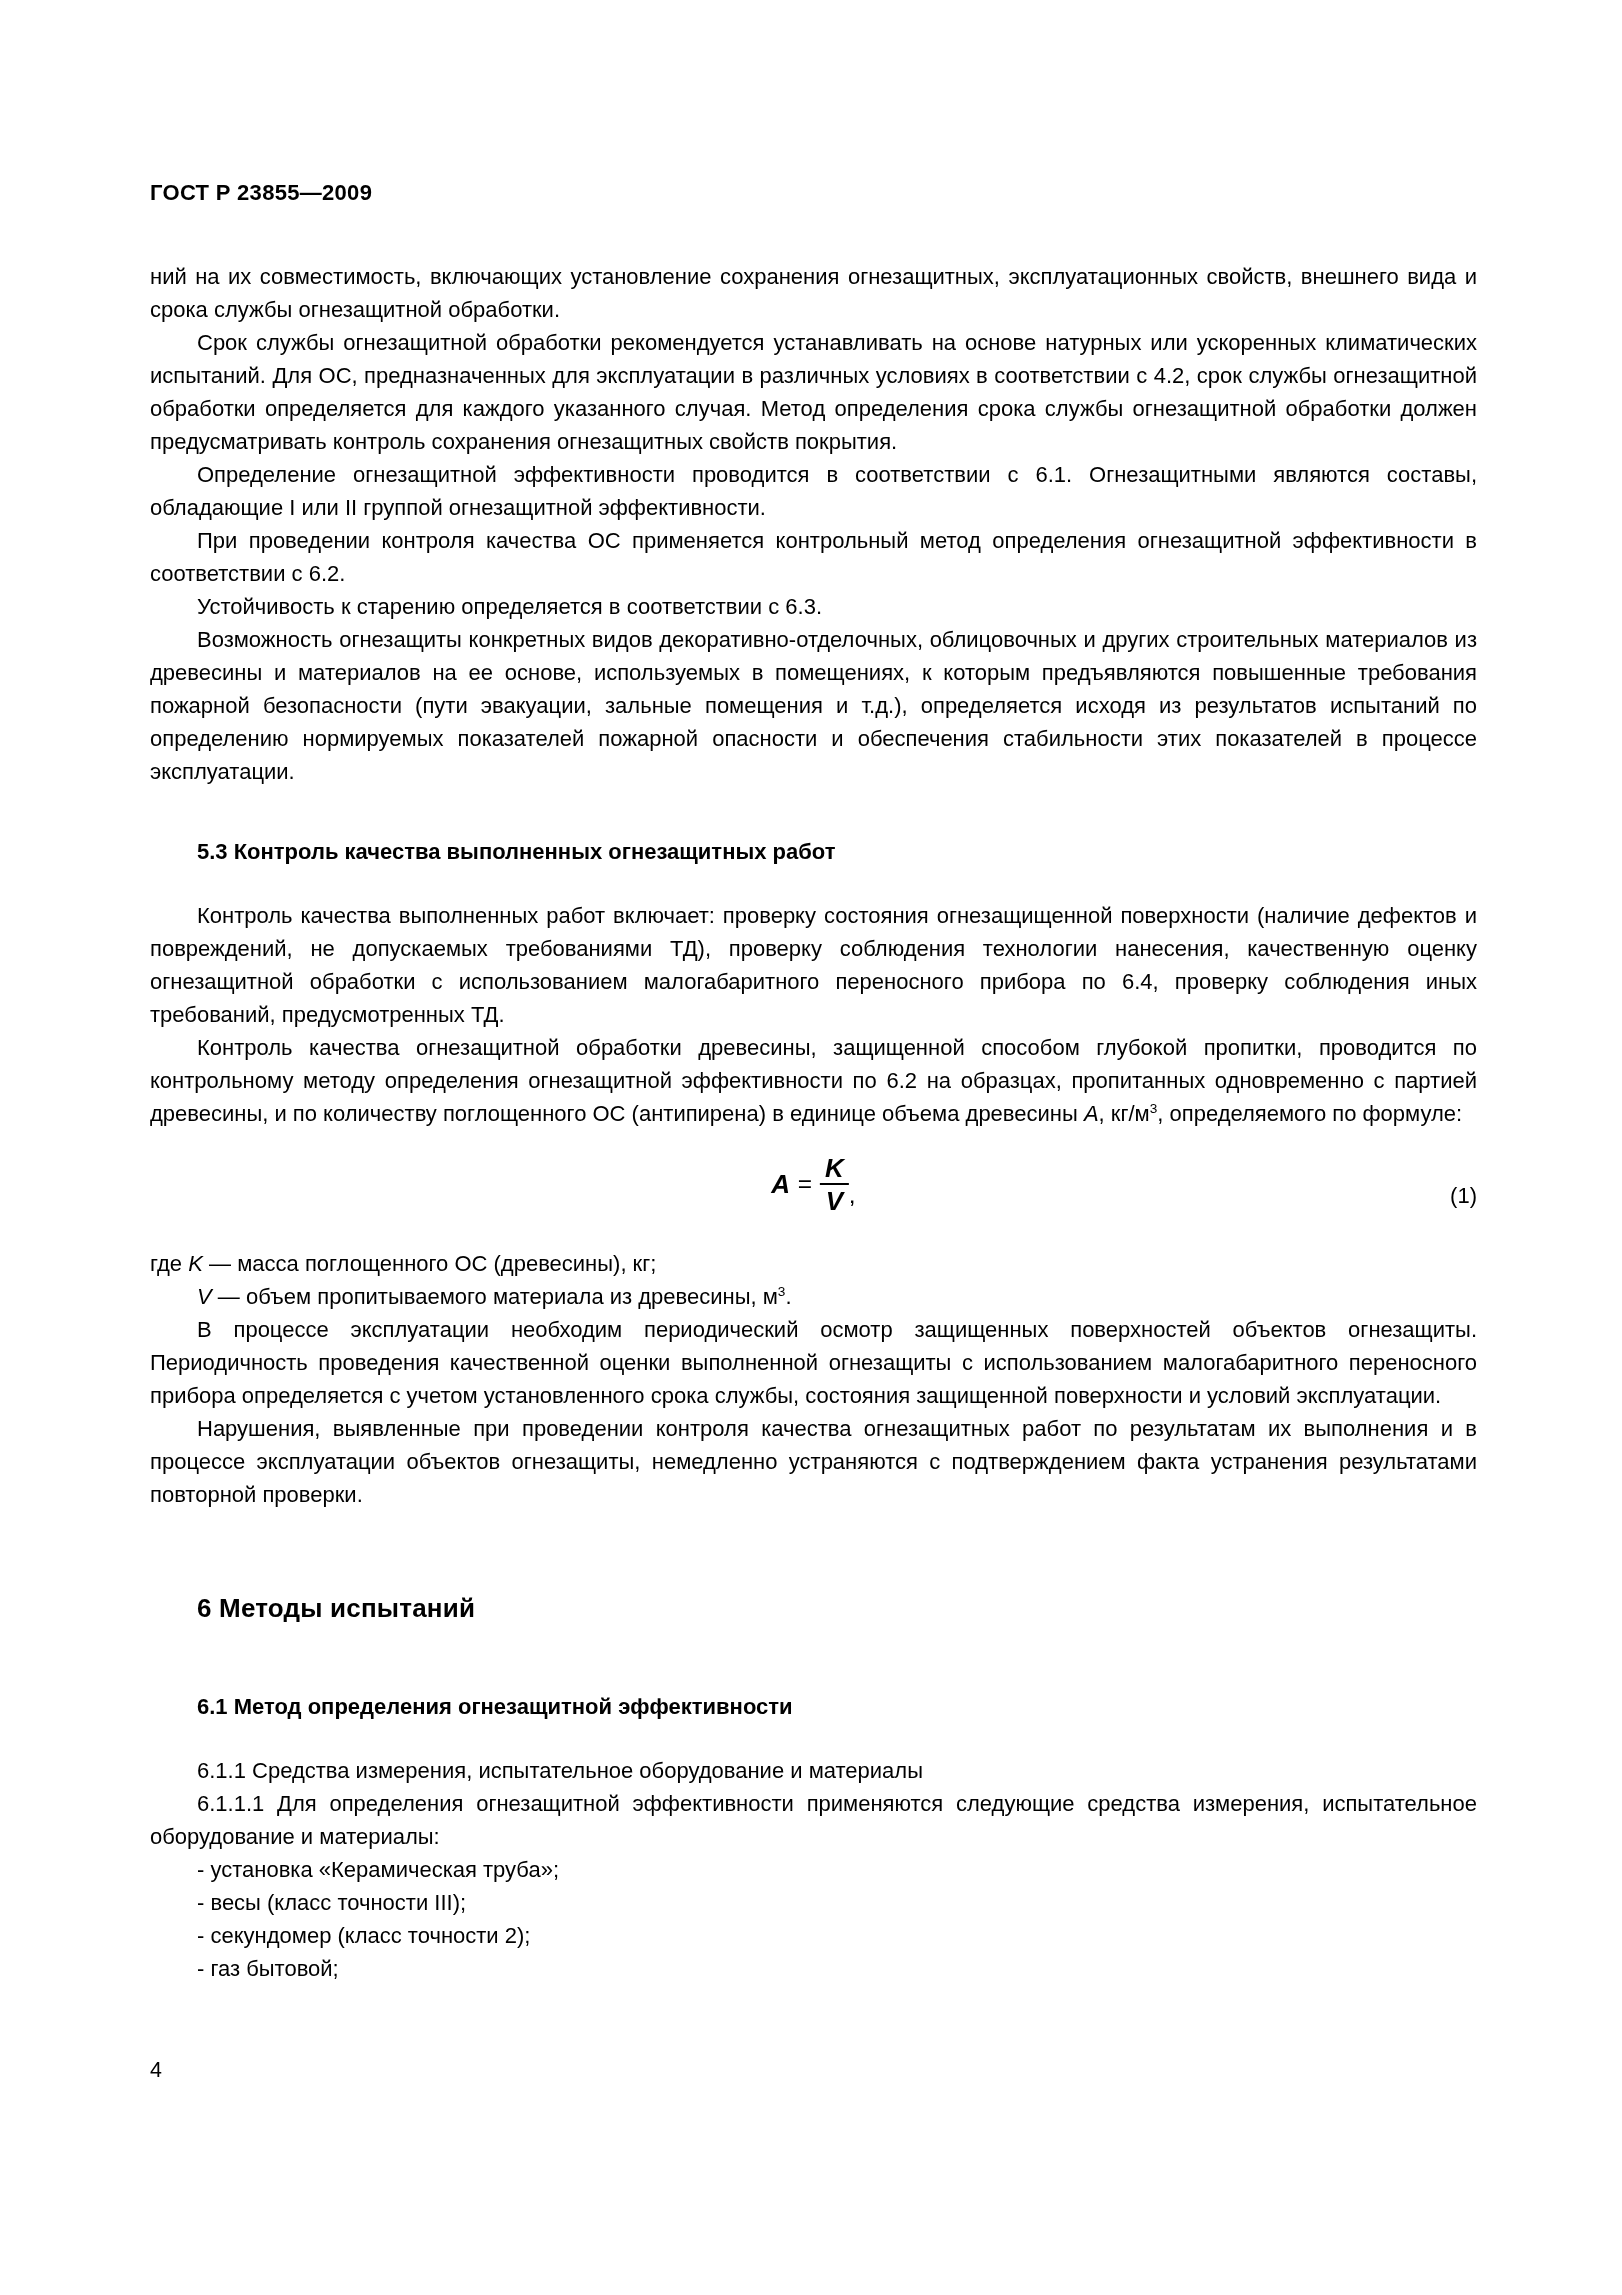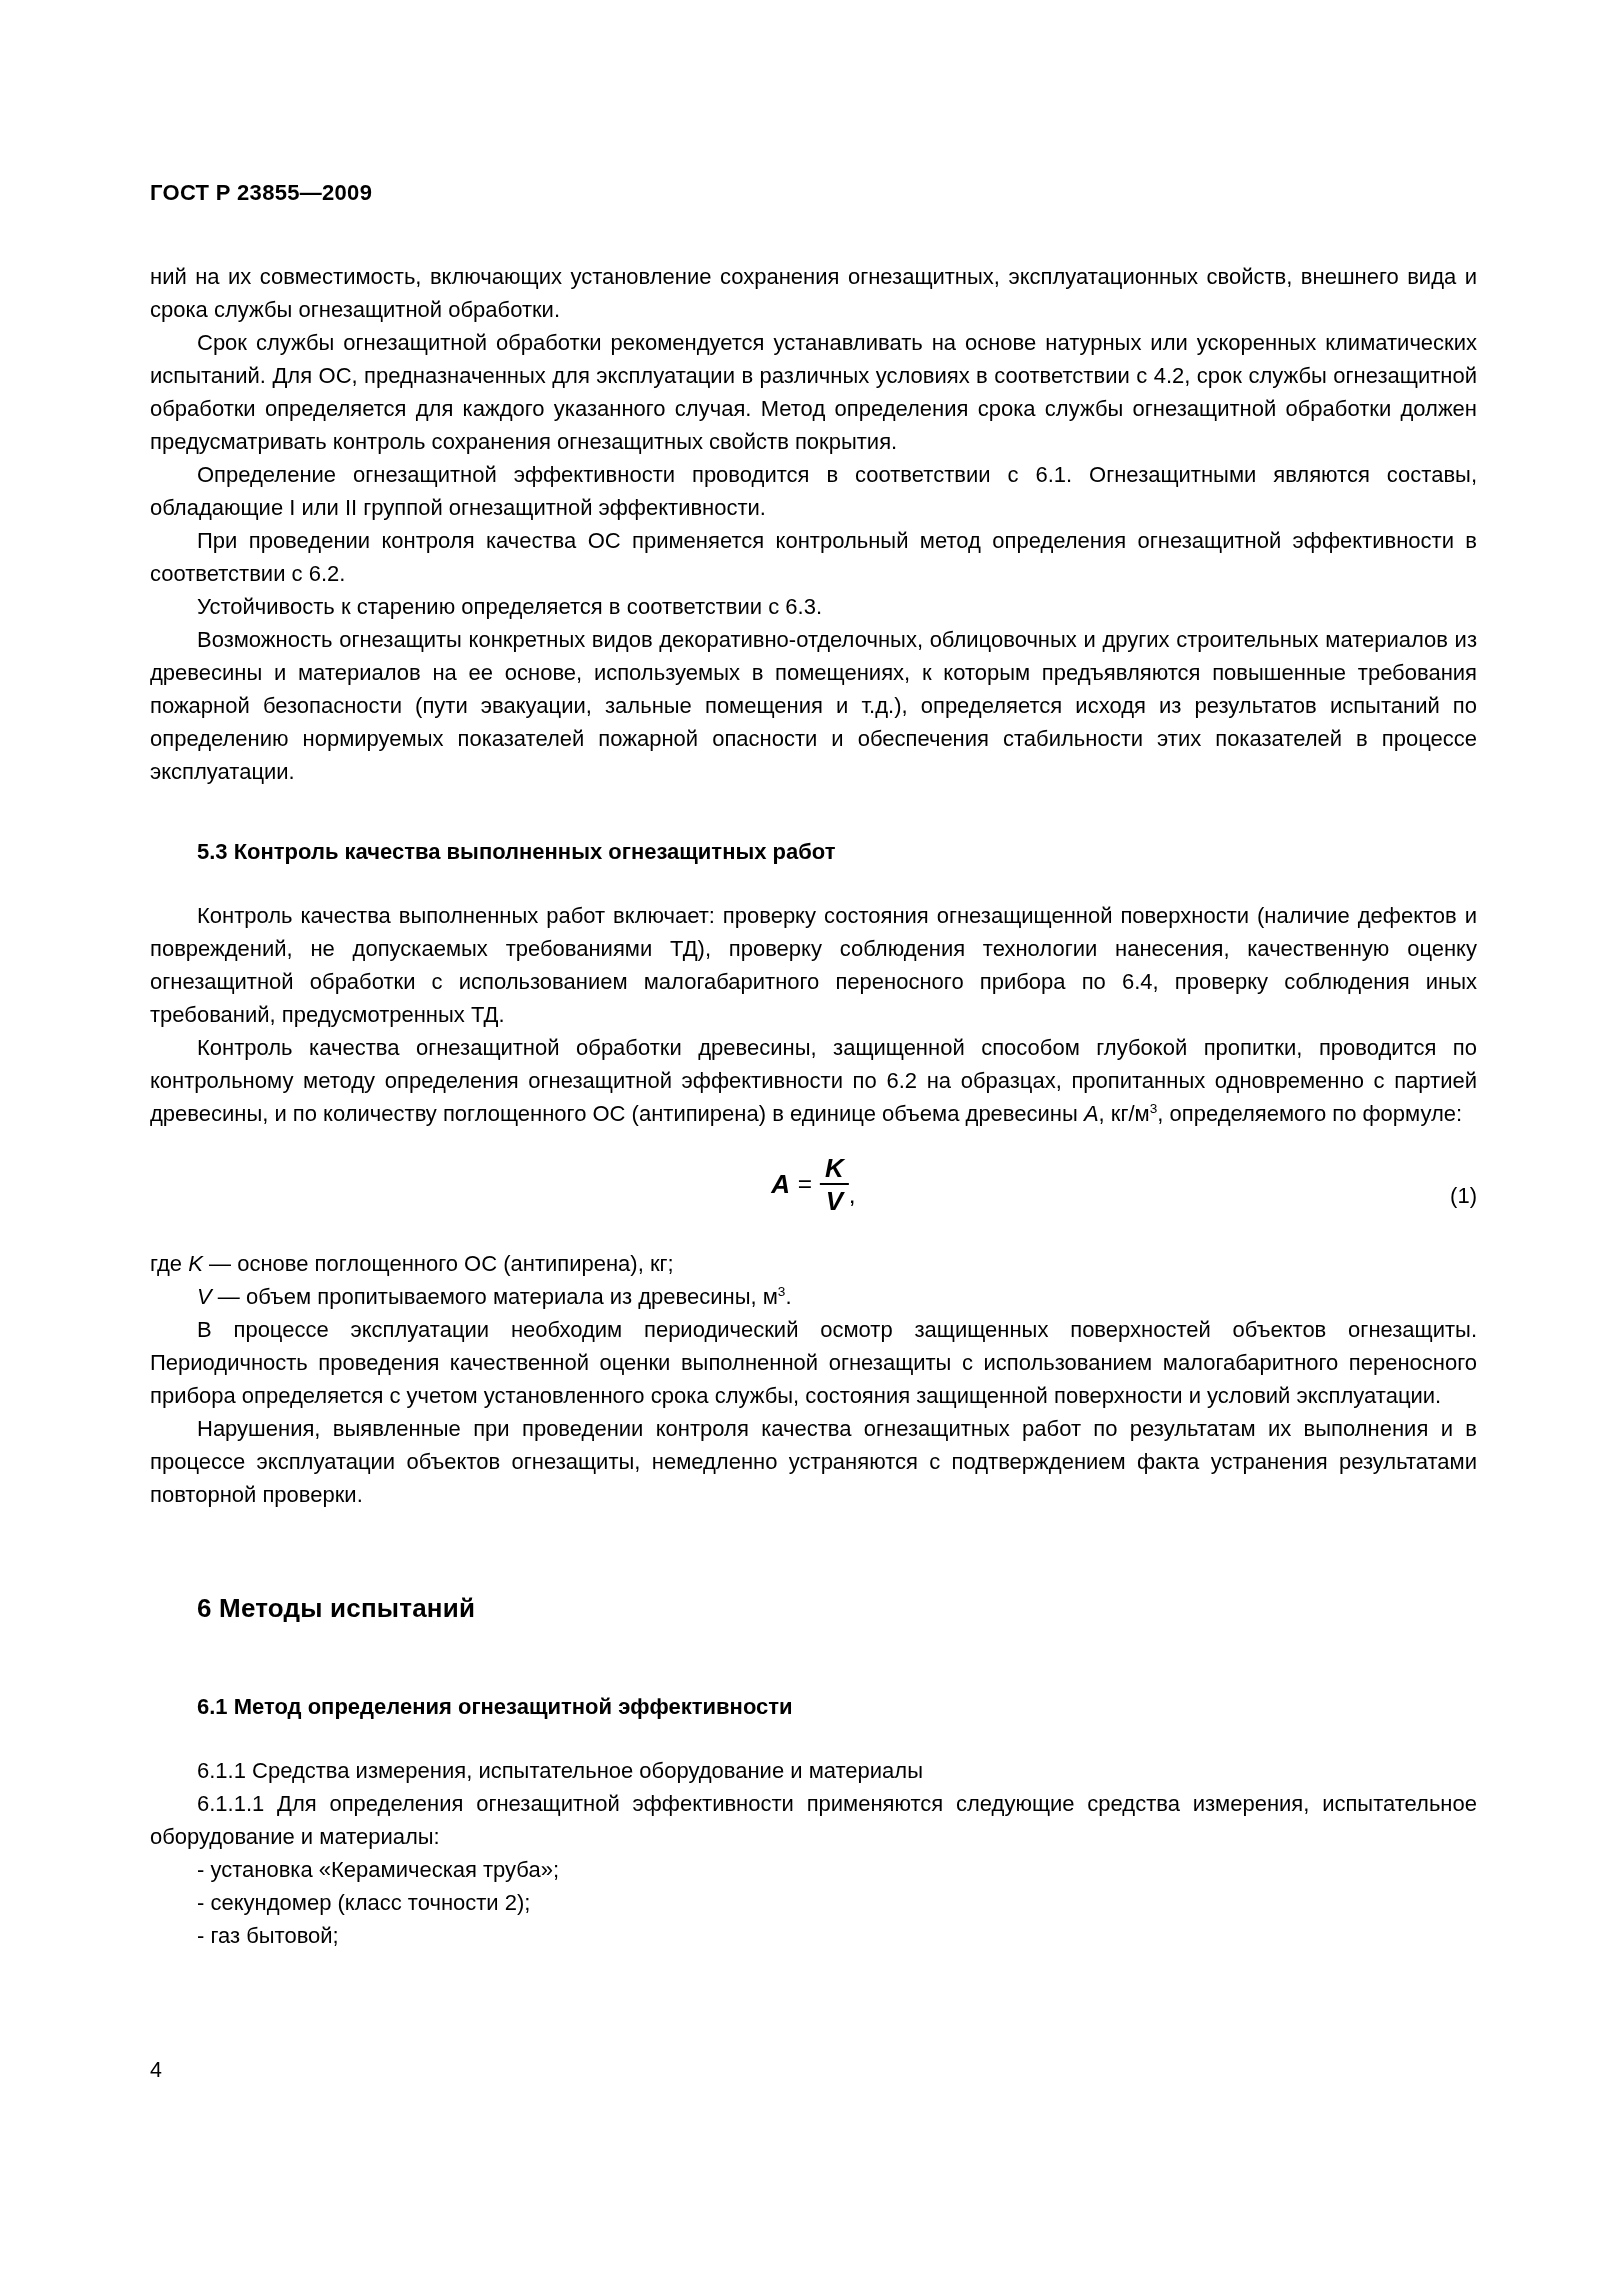--- a/index.html
+++ b/index.html
@@ -207,21 +207,21 @@
         </span>
         <span class="comma">,</span>
       </div>
       <div class="formula-number">(1)</div>
     </div>
 
     <p class="where-line">
       <span>где</span>
       <span class="it">K</span>
       <span>—</span>
-      <span>основе поглощенного ОС (антипирена), кг;</span>
+      <span>масса поглощенного ОС (древесины), кг;</span>
     </p>
     <p class="where-line second">
       <span class="it">V</span>
       <span>—</span>
       <span>объем пропитываемого материала из древесины, м<sup>3</sup>.</span>
     </p>
 
     <p class="para indent">В процессе эксплуатации необходим периодический осмотр защищенных поверхностей объектов огнезащиты. Периодичность проведения качественной оценки выполненной огнезащиты с использованием малогабаритного переносного прибора определяется с учетом установленного срока службы, состояния защищенной поверхности и условий эксплуатации.</p>
     <p class="para indent">Нарушения, выявленные при проведении контроля качества огнезащитных работ по результатам их выполнения и в процессе эксплуатации объектов огнезащиты, немедленно устраняются с подтверждением факта устранения результатами повторной проверки.</p>
 
@@ -232,20 +232,21 @@
     <div class="gap-xl"></div>
 
     <div class="h2">6.1 Метод определения огнезащитной эффективности</div>
 
     <div class="gap-md"></div>
 
     <p class="para indent">6.1.1 Средства измерения, испытательное оборудование и материалы</p>
     <p class="para indent">6.1.1.1 Для определения огнезащитной эффективности применяются следующие средства измерения, испытательное оборудование и материалы:</p>
 
     <p class="list-item">- установка «Керамическая труба»;</p>
+    <p class="list-item">- весы (класс точности III);</p>
     <p class="list-item">- секундомер (класс точности 2);</p>
     <p class="list-item">- газ бытовой;</p>
 
   </div>
 
   <div class="page-number">4</div>
 
 </div>
 
 

